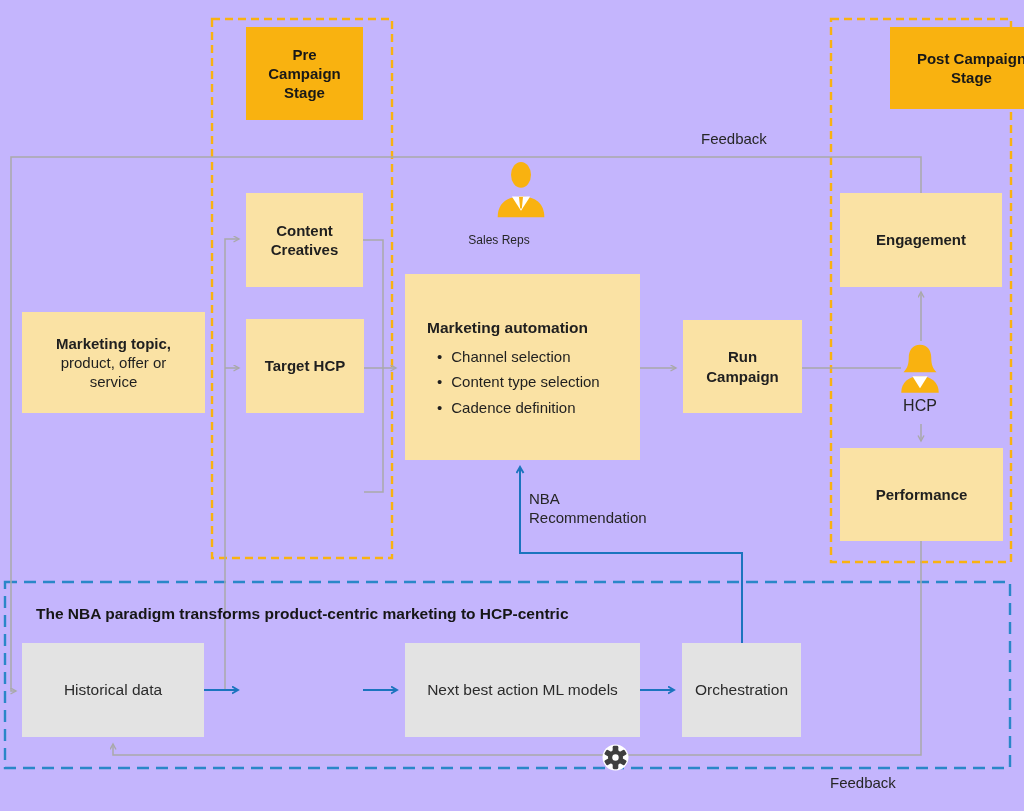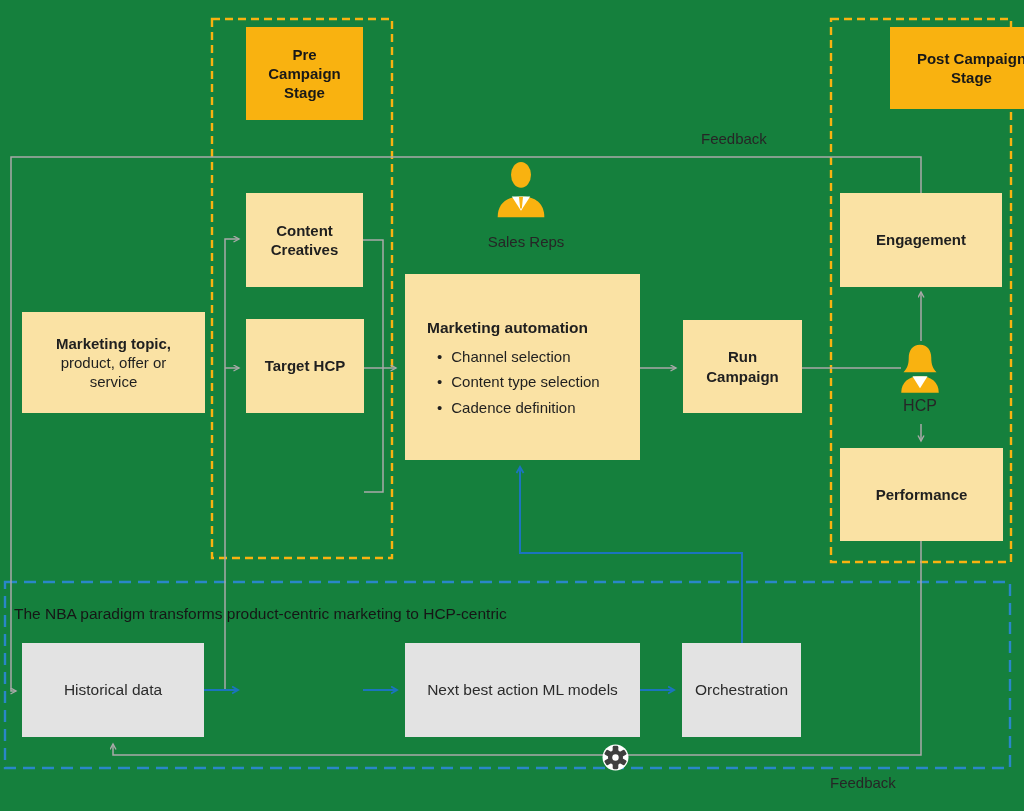--- a/index.html
+++ b/index.html
@@ -1,19 +1,19 @@
 <!DOCTYPE html>
 <html><head>
 <meta charset="utf-8">
 <style>
   html,body{margin:0;padding:0;background:#ffffff;}
   #canvas{
     position:relative;
     width:1024px;height:811px;
-    background:#15803d;
+    background:#c4b5fd;
     font-family:"Liberation Sans", sans-serif;
     color:#1f1f1f;
     overflow:hidden;
   }
   #wires{position:absolute;left:0;top:0;width:1024px;height:811px;}
   .box{
     position:absolute;
     display:flex;align-items:center;justify-content:center;
     text-align:center;
     font-size:15px;line-height:1.28;
@@ -31,22 +31,22 @@
     position:absolute;left:0;top:0;width:100%;height:100%;
     box-sizing:border-box;padding:44px 10px 0 22px;
     display:flex;flex-direction:column;align-items:flex-start;
     text-align:center;
   }
   .ma-title{font-weight:700;font-size:15.5px;margin-bottom:9px;}
   .ma-row{display:flex;gap:9px;font-size:15px;margin:0 0 6px 10px;line-height:1.3;}
   .ma-row .bullet{line-height:1.3;}
   .icon{position:absolute;}
   .banner-title{
-    position:absolute;left:14px;top:605px;
-    font-size:15.5px;font-weight:400;color:#161616;
+    position:absolute;left:36px;top:605px;
+    font-size:15.5px;font-weight:700;color:#161616;
   }
 </style>
 </head>
 <body>
 
 <div id="canvas">
 
   <svg id="wires" viewBox="0 0 1024 811">
     <defs>
       <marker id="ag" markerWidth="10" markerHeight="10" refX="6" refY="3.5" orient="auto" markerUnits="userSpaceOnUse">
@@ -149,31 +149,33 @@
   <div class="box grey" style="left:682px;top:643px;width:119px;height:94px">
     <span>Orchestration</span>
   </div>
 
   <svg class="icon" style="left:496px;top:160px" width="50" height="58" viewBox="0 0 60 68">
     <ellipse cx="30" cy="17" rx="12" ry="15.5" fill="#F9B210"></ellipse>
     <path d="M2,68 C2,51 13,43 30,43 C47,43 58,51 58,68 Z" fill="#F9B210"></path>
     <path d="M19,43 L30,60 L41,43 Z" fill="#ffffff"></path>
     <path d="M27.6,43.5 L32.4,43.5 L31,57.5 L29,57.5 Z" fill="#F9B210"></path>
   </svg>
-  <div class="lbl center" style="left:451px;top:233px;width:150px;font-size:15px">Sales Reps</div>
+  <div class="lbl center" style="left:424px;top:233px;width:150px;font-size:12px">Sales Reps</div>
 
   <svg class="icon" style="left:899px;top:343px" width="42" height="50" viewBox="0 0 56 66">
     <path d="M28,2 C18,2 13,10 13,19 C13,28 11,34 6,38.5 L50,38.5 C45,34 43,28 43,19 C43,10 38,2 28,2 Z" fill="#F9B210"></path>
     <path d="M3,66 C3,52 13,44 28,44 C43,44 53,52 53,66 Z" fill="#F9B210"></path>
     <path d="M18,44 L28,60 L38,44 Z" fill="#ffffff"></path>
   </svg>
   <div class="lbl center" style="left:870px;top:397px;width:100px;font-size:16px">HCP</div>
 
   <div class="lbl" style="left:701px;top:130px">Feedback</div>
   <div class="lbl" style="left:830px;top:774px">Feedback</div>
+  <div class="lbl multiline" style="left:529px;top:489px;line-height:19px">NBA
+Recommendation</div>
   <div class="banner-title">The NBA paradigm transforms product-centric marketing to HCP-centric</div>
 
   <svg class="icon" style="left:602px;top:744px" width="27" height="27" viewBox="0 0 26 26">
     <g transform="translate(13,13)">
       <circle r="12.5" fill="#ffffff"></circle>
       <g fill="#3F3F3F">
         <rect x="-2.7" y="-11.2" width="5.4" height="22.4" rx="1.3"></rect>
         <rect x="-2.7" y="-11.2" width="5.4" height="22.4" rx="1.3" transform="rotate(60)"></rect>
         <rect x="-2.7" y="-11.2" width="5.4" height="22.4" rx="1.3" transform="rotate(120)"></rect>
         <circle r="7.2"></circle>

